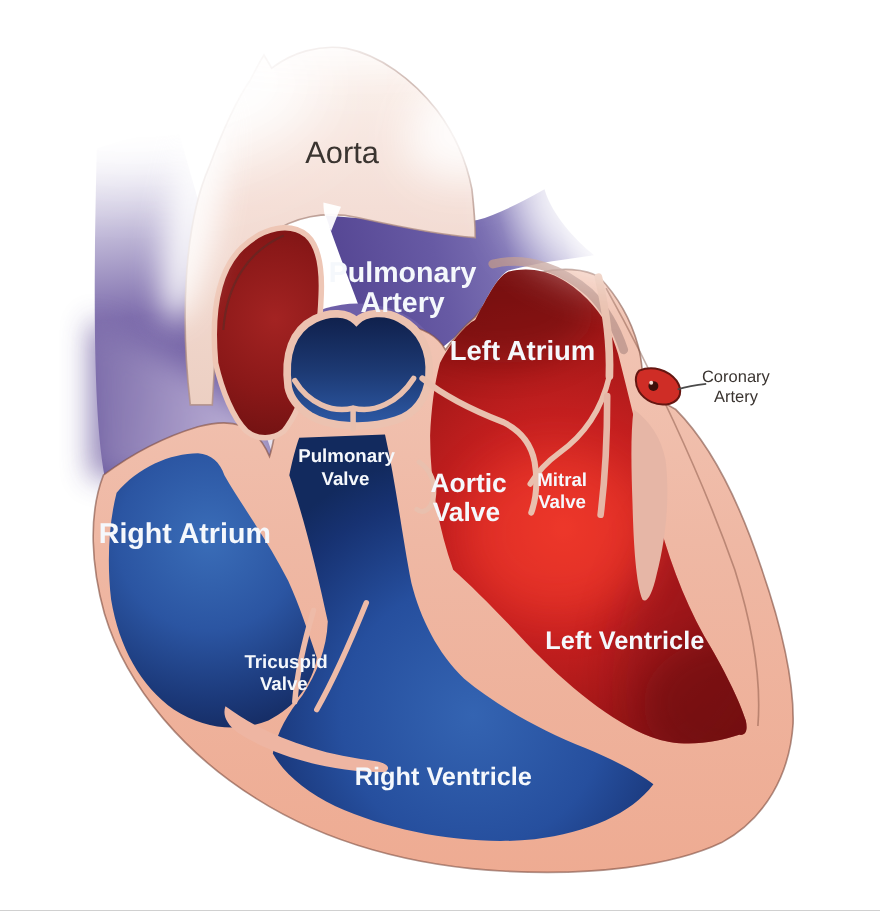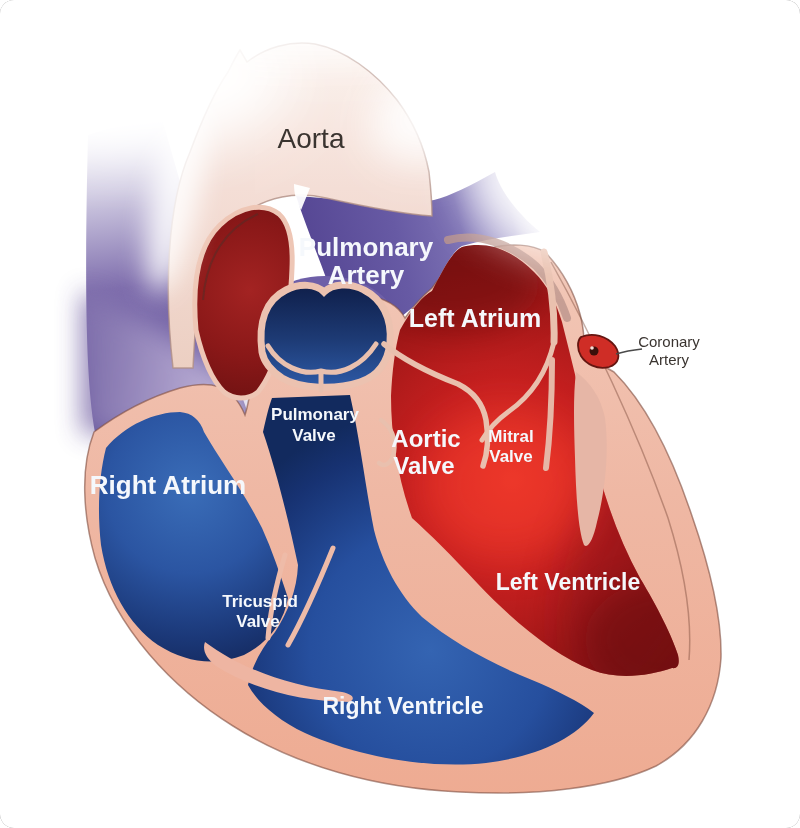--- a/index.html
+++ b/index.html
@@ -1,17 +1,17 @@
 <!DOCTYPE html>
 <html><head>
 <meta charset="utf-8">
 <style>
   html,body{margin:0;padding:0;background:#fff;}
   .stage{position:relative;width:800px;height:828px;overflow:hidden;background:#737373;
-         font-family:"Liberation Sans",sans-serif;border-radius:14px;}
+         font-family:"Liberation Sans",sans-serif;}
   svg{display:block;}
   text{font-family:"Liberation Sans",sans-serif;}
   .lbl-white{fill:#f5f8fc;font-weight:bold;}
   .lbl-dark{fill:#3a3430;}
 </style>
 </head>
 <body>
 
 <div class="stage">
 <svg width="800" height="828" viewBox="0 0 800 828">

